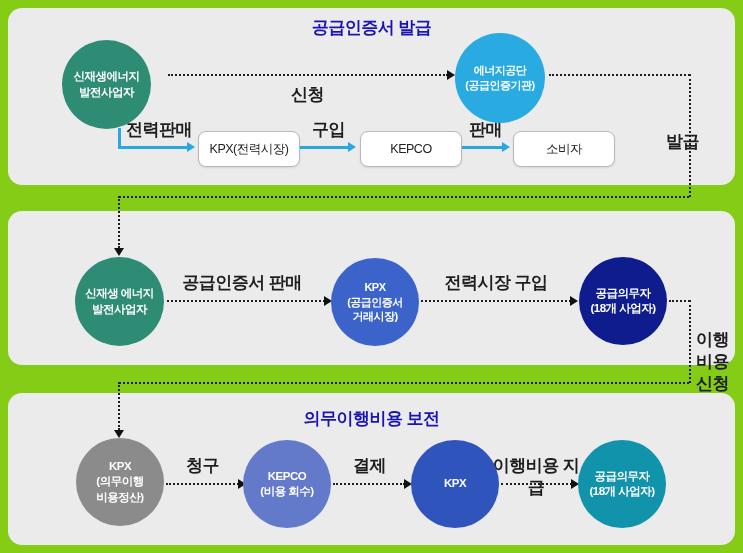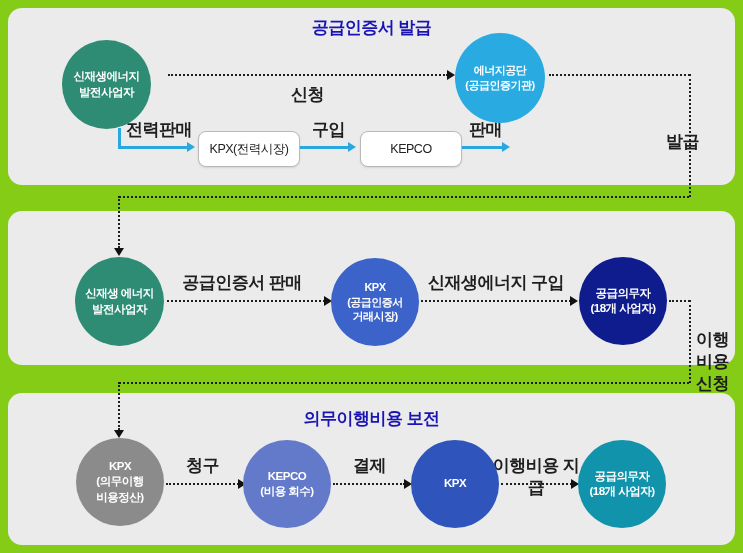--- a/index.html
+++ b/index.html
@@ -64,20 +64,23 @@
   <div class="bhline" style="left:118px;top:146px;width:70px;"></div>
   <div class="tri-r blue" style="left:187px;top:142px;"></div>
   <div class="lbl" style="left:126px;top:119px;">전력판매</div>
 
   <div class="box" style="left:198px;top:131px;width:100px;">
     <span>KPX(전력시장)</span>
   </div>
   <div class="box" style="left:360px;top:131px;width:100px;">
     <span>KEPCO</span>
   </div>
+  <div class="box" style="left:513px;top:131px;width:100px;">
+    <span>소비자</span>
+  </div>
 
   <div class="bhline" style="left:300px;top:146px;width:48px;"></div>
   <div class="tri-r blue" style="left:348px;top:142px;"></div>
   <div class="lbl ctr" style="left:306px;top:119px;width:45px;">구입</div>
 
   <div class="bhline" style="left:462px;top:146px;width:40px;"></div>
   <div class="tri-r blue" style="left:502px;top:142px;"></div>
   <div class="lbl ctr" style="left:463px;top:119px;width:45px;">판매</div>
 
   <div class="hline" style="left:549px;top:74px;width:141px;"></div>
@@ -100,21 +103,21 @@
     <span>공급의무자
 (18개 사업자)</span>
   </div>
 
   <div class="hline" style="left:167px;top:300px;width:158px;"></div>
   <div class="tri-r" style="left:324px;top:296px;"></div>
   <div class="lbl ctr" style="left:172px;top:272px;width:140px;">공급인증서 판매</div>
 
   <div class="hline" style="left:421px;top:300px;width:150px;"></div>
   <div class="tri-r" style="left:570px;top:296px;"></div>
-  <div class="lbl ctr" style="left:426px;top:272px;width:140px;">신재생에너지 구입</div>
+  <div class="lbl ctr" style="left:426px;top:272px;width:140px;">전력시장 구입</div>
 
   <div class="hline" style="left:669px;top:300px;width:21px;"></div>
   <div class="vline" style="left:689px;top:300px;height:83px;"></div>
   <div class="hline" style="left:119px;top:382px;width:570px;"></div>
   <div class="vline" style="left:118px;top:382px;height:48px;"></div>
   <div class="tri-d" style="left:114px;top:430px;"></div>
   <div class="lbl" style="left:696px;top:329px;">이행비용
 신청</div>
 
   <div class="circle c-gray" style="left:76px;top:438px;width:88px;height:88px;">

